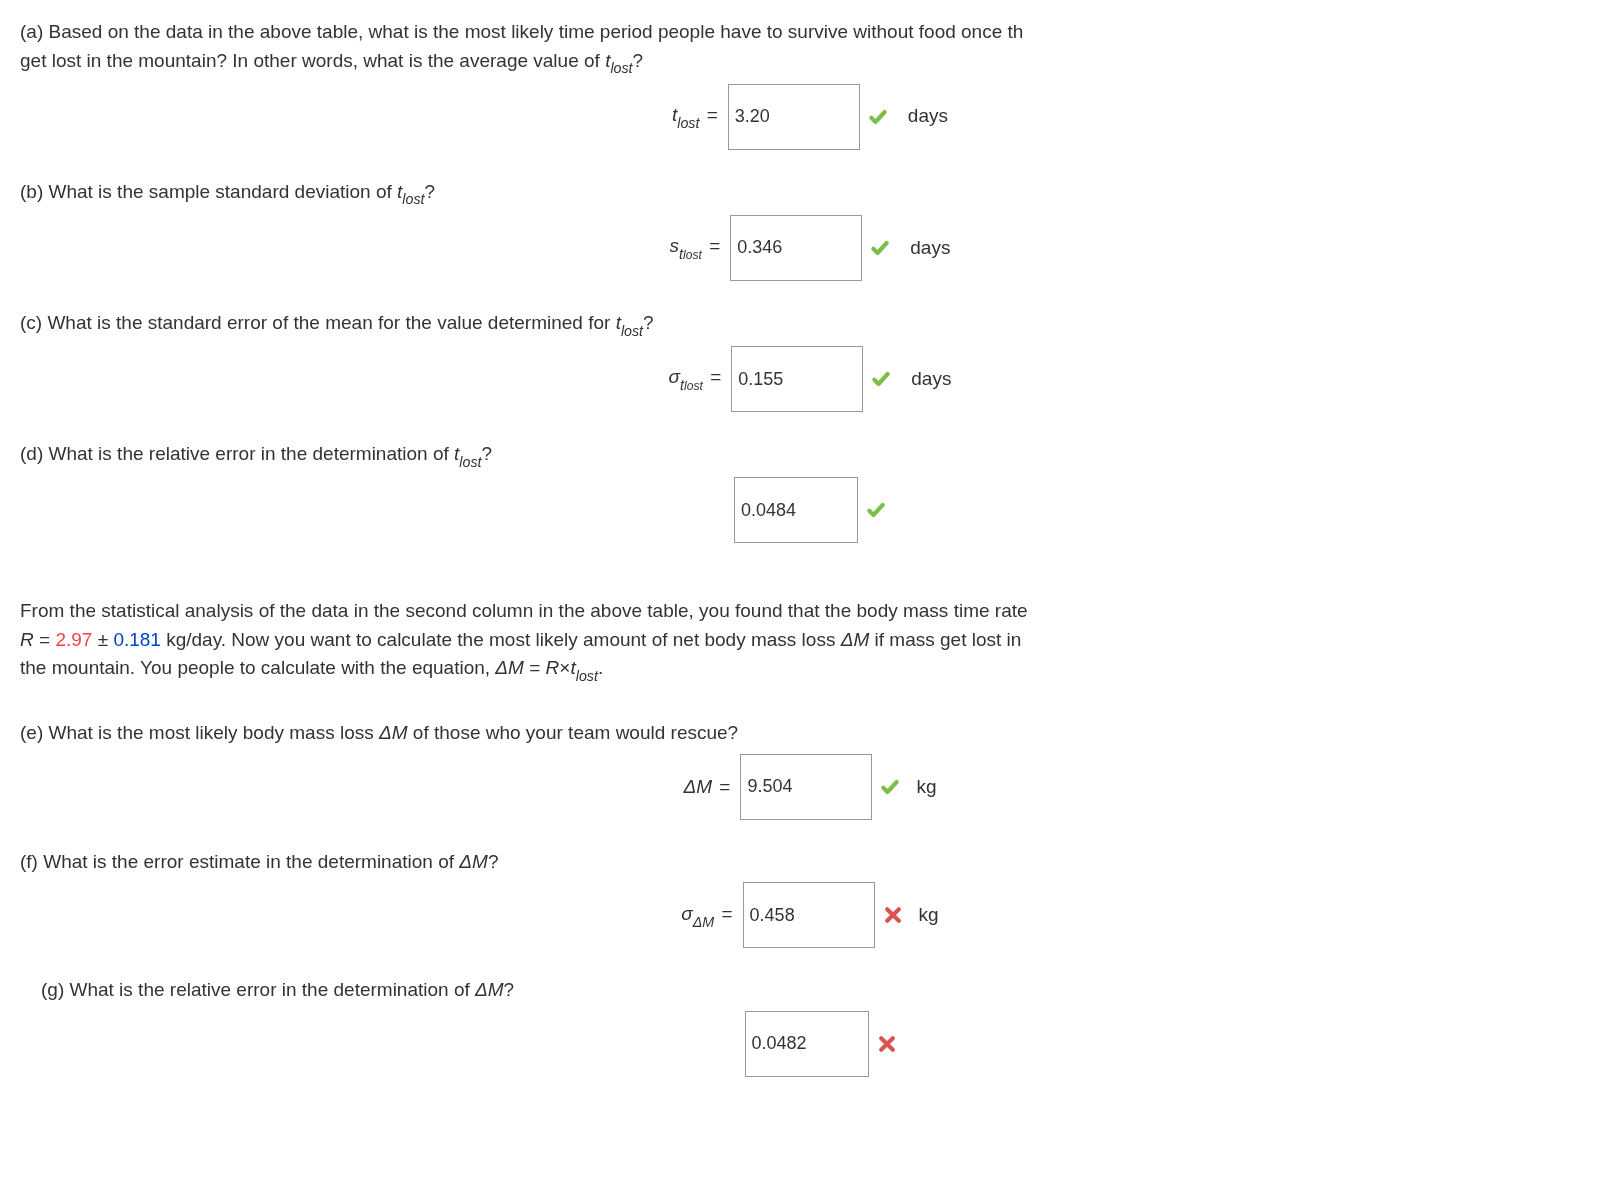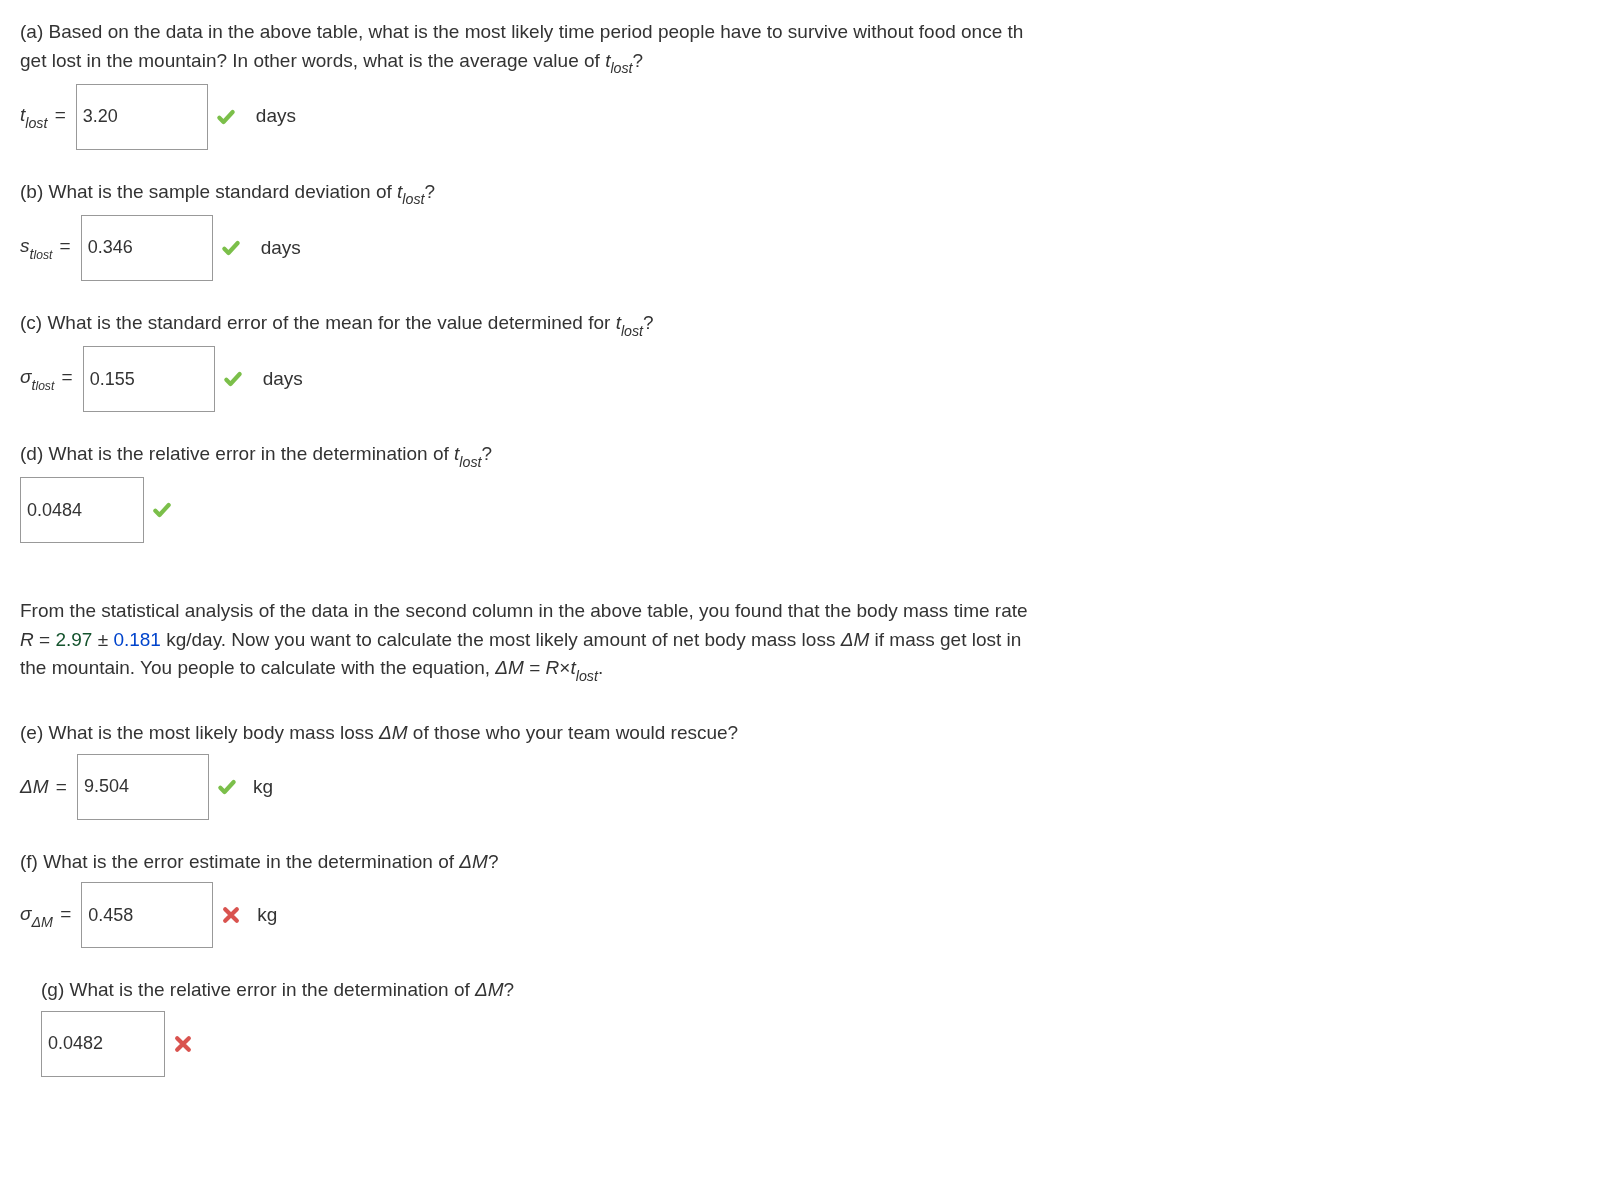--- a/index.html
+++ b/index.html
@@ -11,20 +11,21 @@
     line-height: 1.5;
   }
   .question {
     margin-bottom: 28px;
   }
   .answer-row {
     display: flex;
     align-items: center;
     gap: 8px;
     margin-top: 6px;
+    justify-content: center;
   }
   .var {
     font-style: italic;
   }
   .sub {
     font-style: italic;
     font-size: 0.75em;
     vertical-align: sub;
     position: relative;
     top: 2px;
@@ -41,21 +42,21 @@
   .w120 { width: 110px; }
   .icon {
     display: inline-block;
     width: 20px;
     height: 20px;
   }
   .intro {
     margin-top: 54px;
     margin-bottom: 34px;
   }
-  .red { color: #14532d; }
+  .red { color: #ef4444; }
   .blue { color: #0044cc; }
   .eq { margin: 0 2px; }
 </style>
 </head>
 <body>
 
 <div class="question">
   <div>
     <span>(a) Based on the data in the above table, what is the most likely time period people have to survive without food once th</span><br>
     <span>get lost in the mountain? In other words, what is the average value of </span><span class="var">t</span><span class="sub">lost</span><span>?</span>

